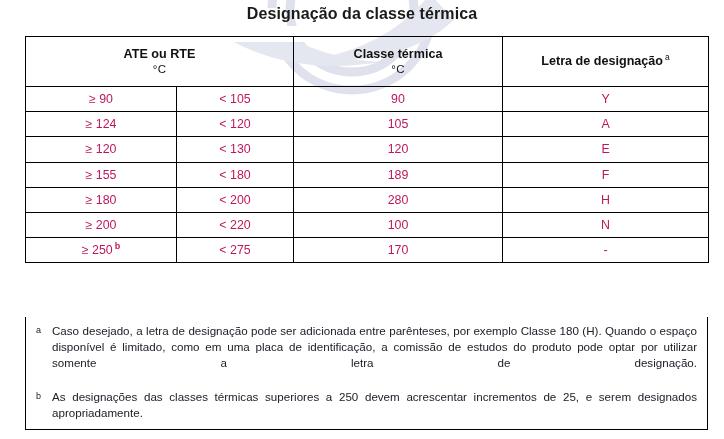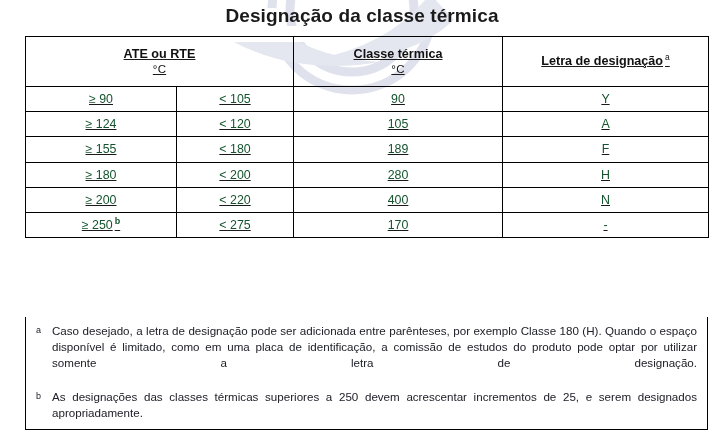--- a/index.html
+++ b/index.html
@@ -34,36 +34,35 @@
     box-sizing: border-box;
   }
 
   
   #table-title {
     position: absolute;
     left: 0;
     top: 5px;
     width: 724px;
     text-align: center;
-    font-size: 19px;
+    font-size: 16px;
     font-weight: bold;
     letter-spacing: .1px;
     color: #1a1a1a;
   }
 
   
   #thermal-class-table {
     position: absolute;
     left: 25px;
     top: 36px;
     width: 683px;
     border-collapse: collapse;
     table-layout: fixed;
     background: transparent;
-    text-decoration: underline;
   }
   #thermal-class-table td,
   #thermal-class-table th {
     border: 1px solid #000000;
     padding: 0;
     vertical-align: middle;
     background: transparent;
   }
 
   
@@ -88,21 +87,21 @@
     line-height: 0;
     padding-left: 2px;
   }
 
   
   .cell {
     height: 24.2px;
     text-align: center;
     font-size: 12.4px;
     font-weight: normal;
-    color: #14532d;
+    color: #be185d;
     border-left: 1px solid #000000;
     border-right: 1px solid #000000;
     border-top: none;
     border-bottom: none;
   }
   tbody tr:first-child .cell { border-top: 1px solid #000000; }
   tbody tr:last-child  .cell { border-bottom: 1px solid #000000; }
   .cell sup {
     font-size: 9px;
     font-weight: bold;
@@ -201,35 +200,41 @@
           <td class="cell">90</td>
           <td class="cell">Y</td>
         </tr>
         <tr>
           <td class="cell">≥ 124</td>
           <td class="cell">&lt; 120</td>
           <td class="cell">105</td>
           <td class="cell">A</td>
         </tr>
         <tr>
+          <td class="cell">≥ 120</td>
+          <td class="cell">&lt; 130</td>
+          <td class="cell">120</td>
+          <td class="cell">E</td>
+        </tr>
+        <tr>
           <td class="cell">≥ 155</td>
           <td class="cell">&lt; 180</td>
           <td class="cell">189</td>
           <td class="cell">F</td>
         </tr>
         <tr>
           <td class="cell">≥ 180</td>
           <td class="cell">&lt; 200</td>
           <td class="cell">280</td>
           <td class="cell">H</td>
         </tr>
         <tr>
           <td class="cell">≥ 200</td>
           <td class="cell">&lt; 220</td>
-          <td class="cell">400</td>
+          <td class="cell">100</td>
           <td class="cell">N</td>
         </tr>
         <tr>
           <td class="cell">≥ 250<sup>b</sup></td>
           <td class="cell">&lt; 275</td>
           <td class="cell">170</td>
           <td class="cell">-</td>
         </tr>
       </tbody>
   </table>

